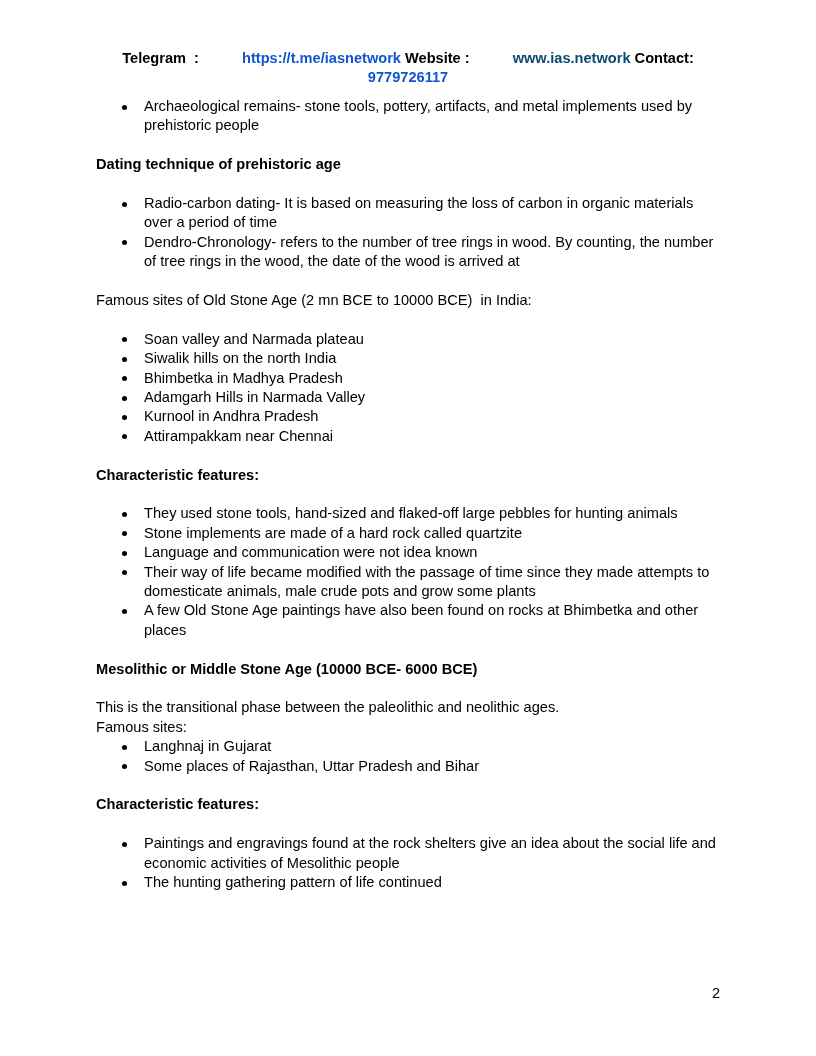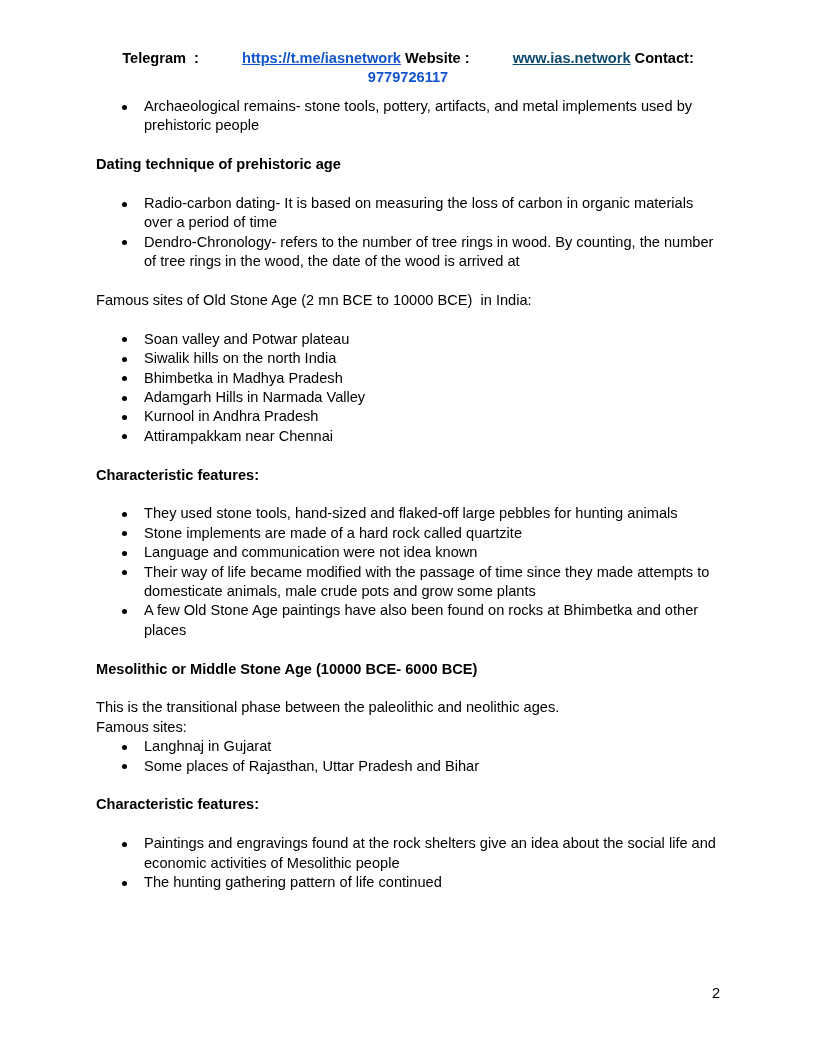--- a/index.html
+++ b/index.html
@@ -23,21 +23,20 @@
   .doc-header {
     position: absolute;
     top: 49px;
     left: 96px;
     width: 624px;
     text-align: center;
     font-weight: bold;
     white-space: pre-wrap;
   }
   .doc-header a {
-    text-decoration: underline;
     cursor: pointer;
     padding-left: 39px;
   }
   .doc-content {
     position: absolute;
     top: 97px;
     left: 96px;
     width: 624px;
   }
   .doc-content > * { margin-bottom: 19.4px; }
@@ -80,21 +79,21 @@
       <ul class="bullets">
         <li>Archaeological remains- stone tools, pottery, artifacts, and metal implements used by prehistoric people</li>
       </ul>
       <div class="heading">Dating technique of prehistoric age</div>
       <ul class="bullets">
         <li>Radio-carbon dating- It is based on measuring the loss of carbon in organic materials over a period of time</li>
         <li>Dendro-Chronology- refers to the number of tree rings in wood. By counting, the number of tree rings in the wood, the date of the wood is arrived at</li>
       </ul>
       <div class="para"><div>Famous sites of Old Stone Age (2 mn BCE to 10000 BCE)  in India:</div></div>
       <ul class="bullets">
-        <li>Soan valley and Potwar plateau</li>
+        <li>Soan valley and Narmada plateau</li>
         <li>Siwalik hills on the north India</li>
         <li>Bhimbetka in Madhya Pradesh</li>
         <li>Adamgarh Hills in Narmada Valley</li>
         <li>Kurnool in Andhra Pradesh</li>
         <li>Attirampakkam near Chennai</li>
       </ul>
       <div class="heading">Characteristic features:</div>
       <ul class="bullets">
         <li>They used stone tools, hand-sized and flaked-off large pebbles for hunting animals</li>
         <li>Stone implements are made of a hard rock called quartzite</li>

